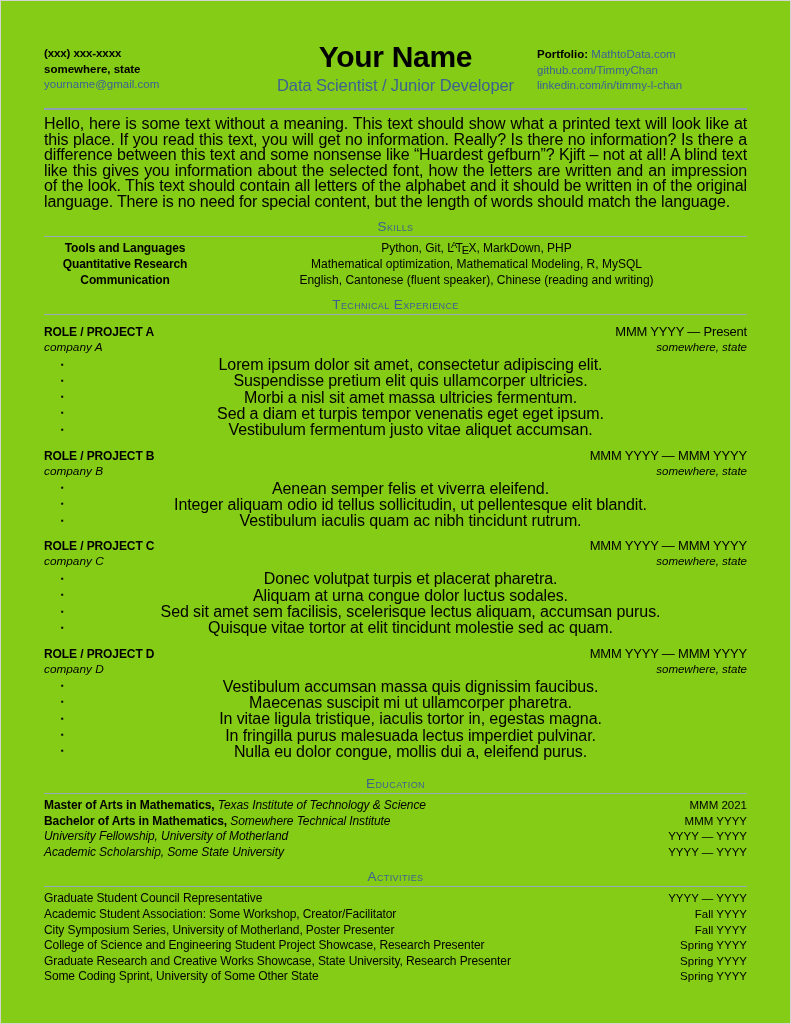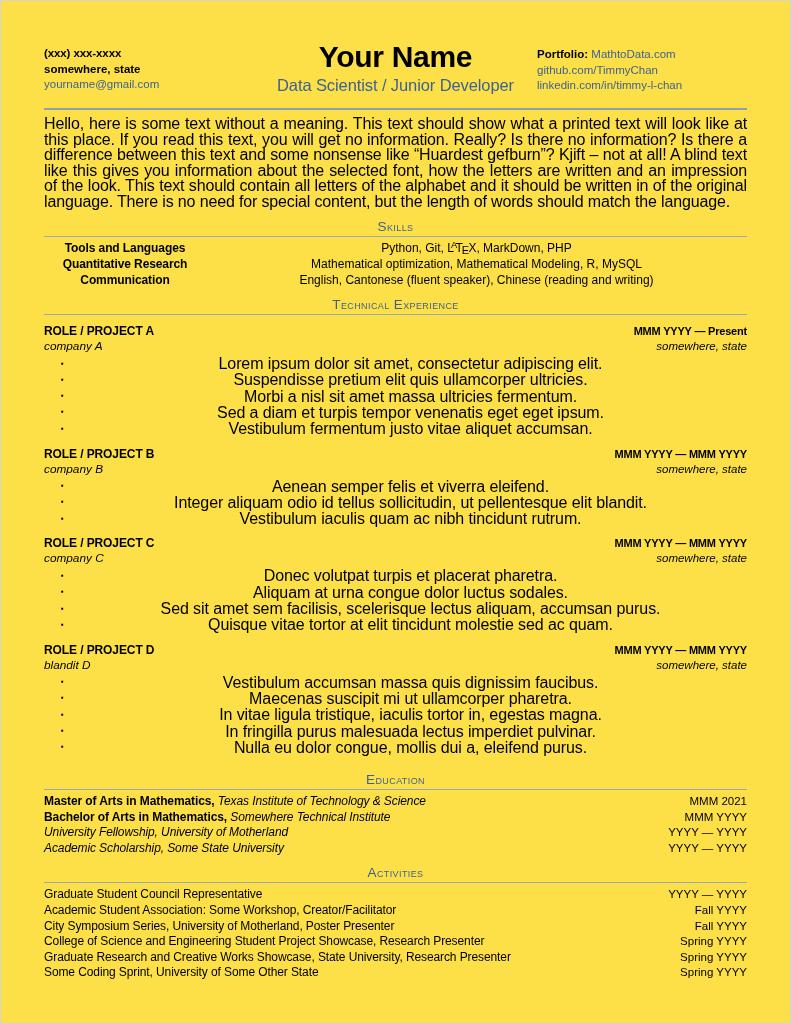--- a/index.html
+++ b/index.html
@@ -9,21 +9,21 @@
   }
   body {
     font-family: "Liberation Sans", sans-serif;
     color: #000000;
   }
   .page {
     position: relative;
     width: 791px;
     height: 1024px;
     box-sizing: border-box;
-    background: #fde047;
+    background: #84cc16;
     border: 1px solid #d4d4d4;
     overflow: hidden;
   }
   .sheet {
     position: absolute;
     left: 43px;
     top: 44px;
     width: 703px;
   }
 
@@ -132,21 +132,21 @@
   
   .entry { margin-top: 9px; }
   .entry-line {
     display: flex;
     justify-content: space-between;
     align-items: baseline;
     font-size: 12px;
     line-height: 15px;
   }
   .entry-role { font-weight: bold; letter-spacing: -0.1px; }
-  .entry-date { font-weight: bold; font-size: 11px; letter-spacing: -0.2px; }
+  .entry-date { font-weight: normal; font-size: 13px; letter-spacing: -0.2px; }
   .entry-company { font-style: italic; font-size: 11.8px; }
   .entry-place { font-style: italic; font-size: 11.5px; }
   ul.bullets {
     margin: 2px 0 0 0;
     padding: 0 0 0 17px;
     list-style: none;
   }
   ul.bullets li {
     font-size: 16px;
     line-height: 16.3px;
@@ -281,21 +281,21 @@
               <li>Sed sit amet sem facilisis, scelerisque lectus aliquam, accumsan purus.</li>
               <li>Quisque vitae tortor at elit tincidunt molestie sed ac quam.</li>
             </ul>
           </div>
           <div class="entry">
             <div class="entry-line">
               <div class="entry-role">ROLE / PROJECT D</div>
               <div class="entry-date">MMM YYYY — MMM YYYY</div>
             </div>
             <div class="entry-line">
-              <div class="entry-company">blandit D</div>
+              <div class="entry-company">company D</div>
               <div class="entry-place">somewhere, state</div>
             </div>
             <ul class="bullets">
               <li>Vestibulum accumsan massa quis dignissim faucibus.</li>
               <li>Maecenas suscipit mi ut ullamcorper pharetra.</li>
               <li>In vitae ligula tristique, iaculis tortor in, egestas magna.</li>
               <li>In fringilla purus malesuada lectus imperdiet pulvinar.</li>
               <li>Nulla eu dolor congue, mollis dui a, eleifend purus.</li>
             </ul>
           </div>

